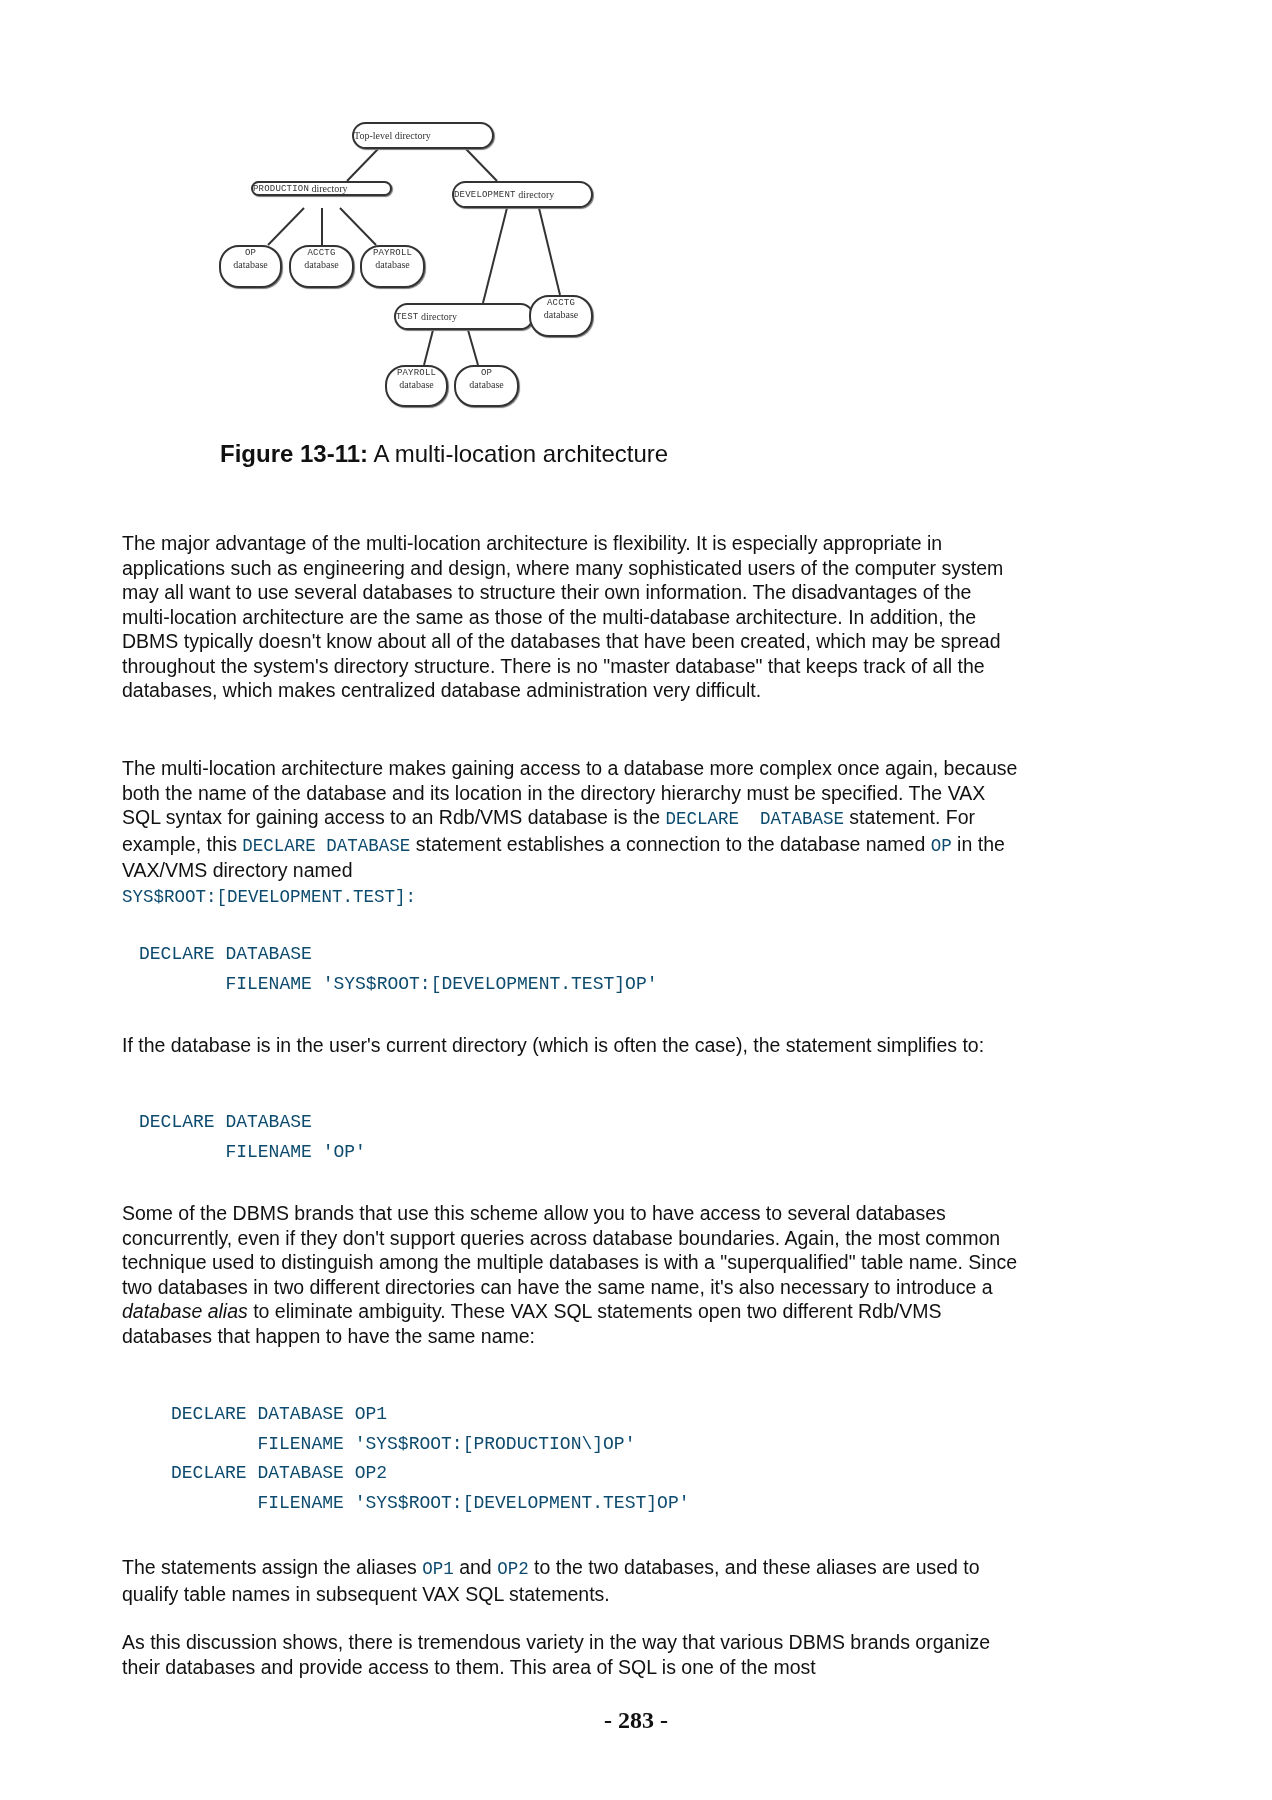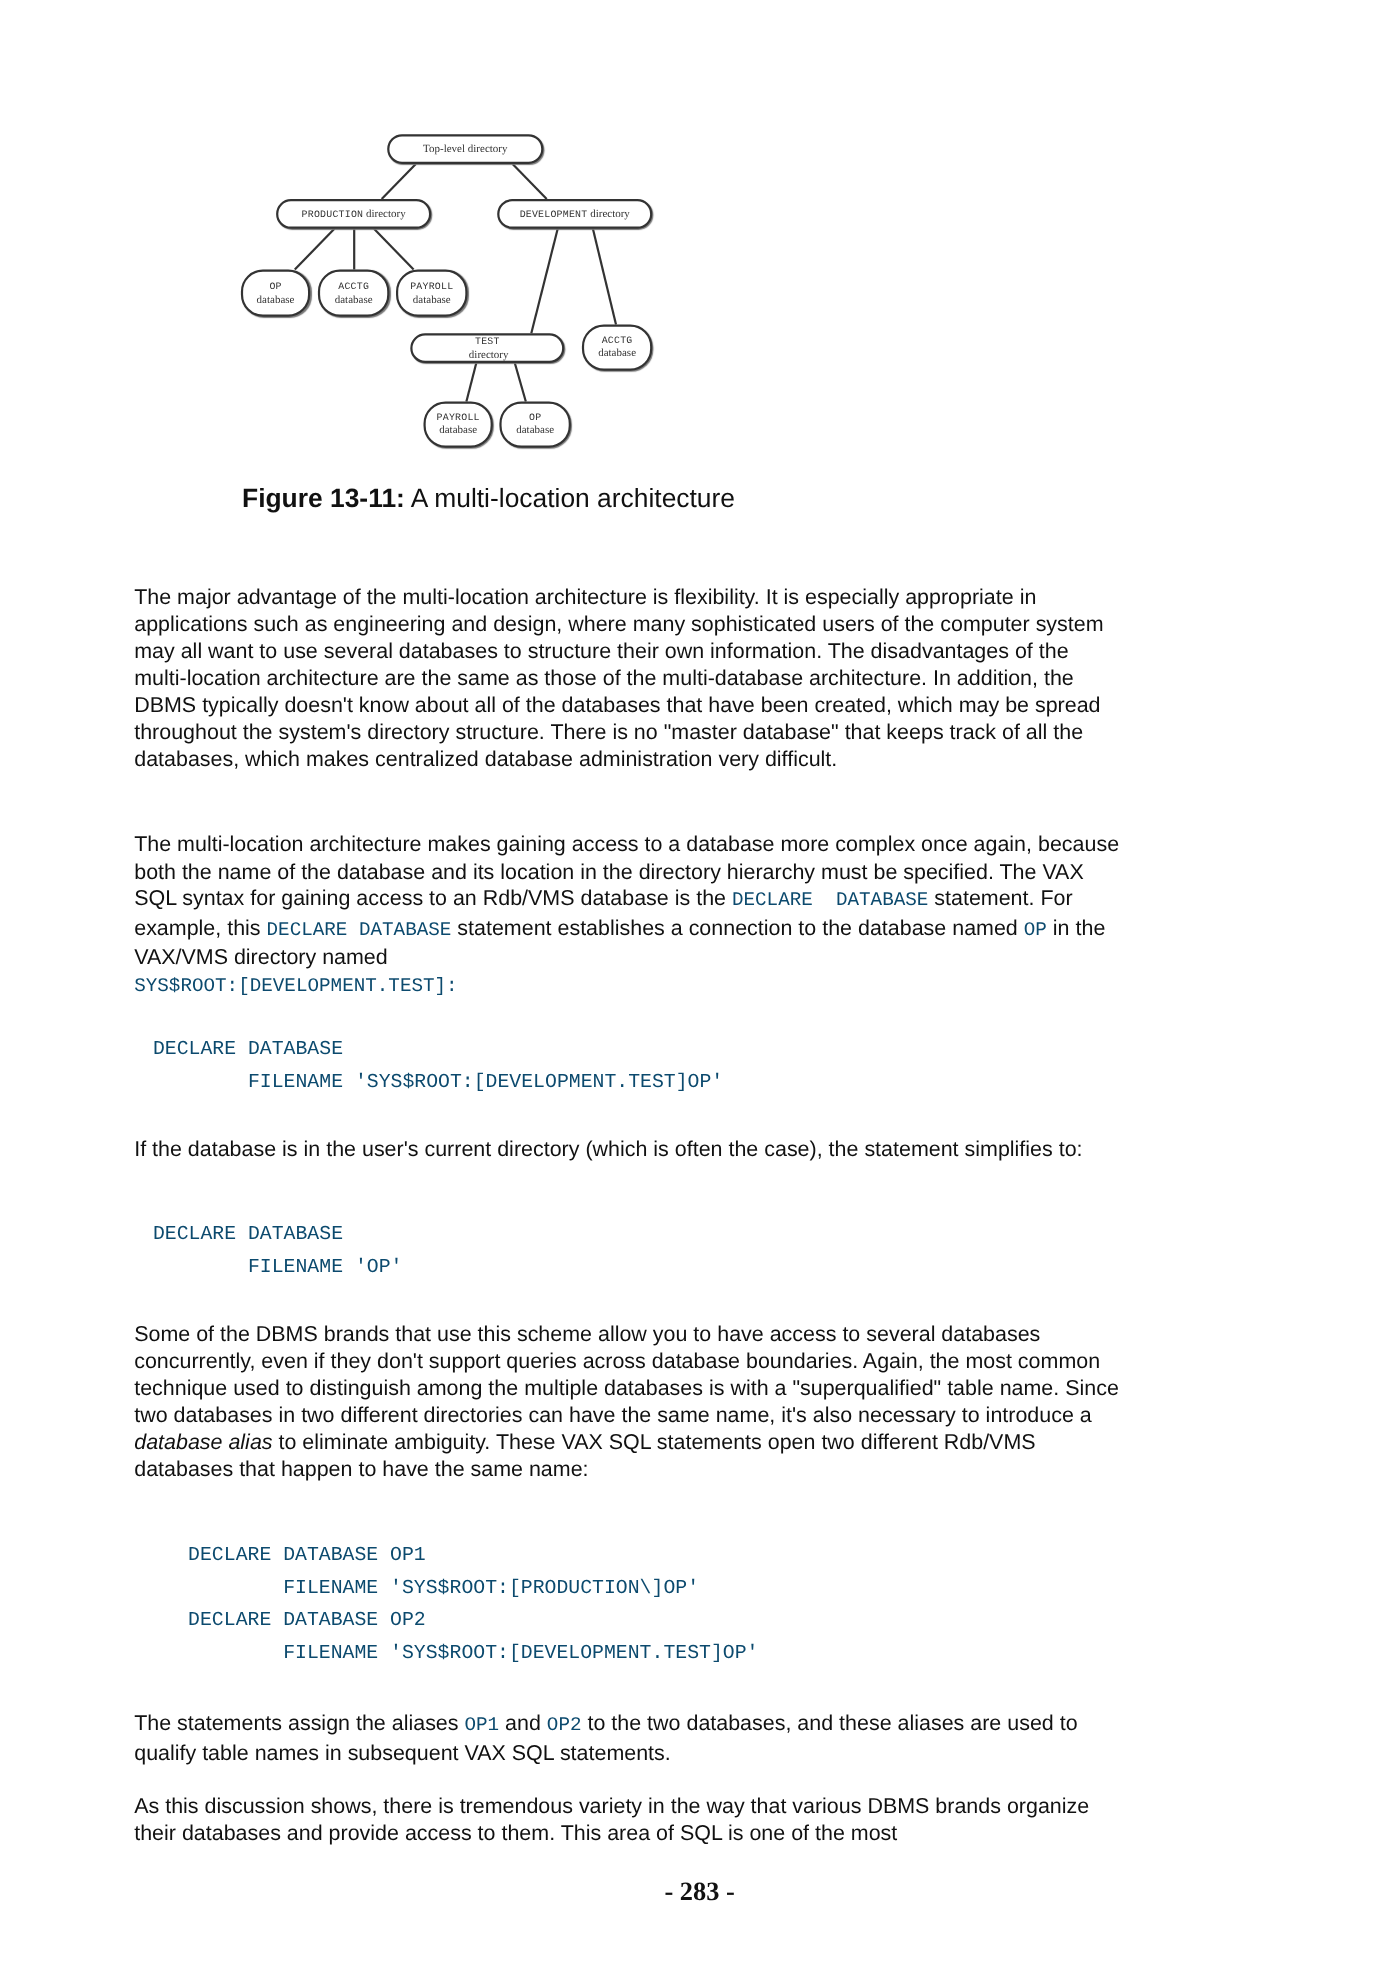--- a/index.html
+++ b/index.html
@@ -5,21 +5,21 @@
     html, body { margin: 0; padding: 0; background: #ffffff; }
     body { width: 1272px; height: 1800px; position: relative; overflow: hidden; color: #111; }
     .abs { position: absolute; }
     .sans { font-family: "Liberation Sans", sans-serif; }
     .mono { font-family: "Liberation Mono", monospace; color: #0c4a6e; }
     .serif { font-family: "Liberation Serif", serif; }
 
     
     #diagram { left: 0; top: 0; width: 1272px; height: 440px; }
     .node { position: absolute; box-sizing: border-box; border: 2px solid #333; border-radius: 22px;
-            background: #fff; display: flex; align-items: center; justify-content: center; text-align: center;
+            background: #fff; display: flex; align-items: center; justify-content: flex-start; text-align: center;
             font-family: "Liberation Serif", serif; font-size: 10px; line-height: 12px; color: #333;
             box-shadow: 1px 1px 1px #777; }
     .node .kw { font-family: "Liberation Mono", monospace; font-size: 9px; letter-spacing: 0.2px; }
     .node.db { border-radius: 20px; flex-direction: column; }
     svg.edges { position: absolute; left: 0; top: 0; }
 
     .caption { left: 220px; top: 442px; font-size: 24px; line-height: 24px; }
     .caption b { font-weight: bold; }
 
     .para { left: 122px; width: 900px; font-size: 19.5px; line-height: 24.5px; }
@@ -45,21 +45,21 @@
       <line x1="539" y1="208" x2="560" y2="295"></line>
       <line x1="433" y1="330" x2="424" y2="365"></line>
       <line x1="468" y1="330" x2="478" y2="365"></line>
     </g>
   </svg>
 
   <div class="node" style="left:352px;top:122px;width:142px;height:27px;">
     <span>Top-level directory</span>
   </div>
 
-  <div class="node" style="left:251px;top:181px;width:141px;height:27px;">
+  <div class="node" style="left:251px;top:181px;width:141px;height:15px;">
     <span class="kw">PRODUCTION</span>
       <span style="white-space:pre"> directory</span>
   </div>
 
   <div class="node" style="left:452px;top:181px;width:141px;height:27px;">
     <span class="kw">DEVELOPMENT</span>
       <span style="white-space:pre"> directory</span>
   </div>
 
   <div class="node db" style="left:219px;top:245px;width:63px;height:43px;">
@@ -70,21 +70,21 @@
   <div class="node db" style="left:289px;top:245px;width:65px;height:43px;">
     <span class="kw">ACCTG</span>
     <span>database</span>
   </div>
 
   <div class="node db" style="left:360px;top:245px;width:65px;height:43px;">
     <span class="kw">PAYROLL</span>
     <span>database</span>
   </div>
 
-  <div class="node" style="left:373px;top:303px;width:140px;height:27px;flex-direction:column;">
+  <div class="node" style="left:394px;top:303px;width:140px;height:27px;">
     <span class="kw">TEST</span>
       <span style="white-space:pre"> directory</span>
   </div>
 
   <div class="node db" style="left:529px;top:295px;width:64px;height:42px;">
     <span class="kw">ACCTG</span>
     <span>database</span>
   </div>
 
   <div class="node db" style="left:385px;top:365px;width:63px;height:42px;">

